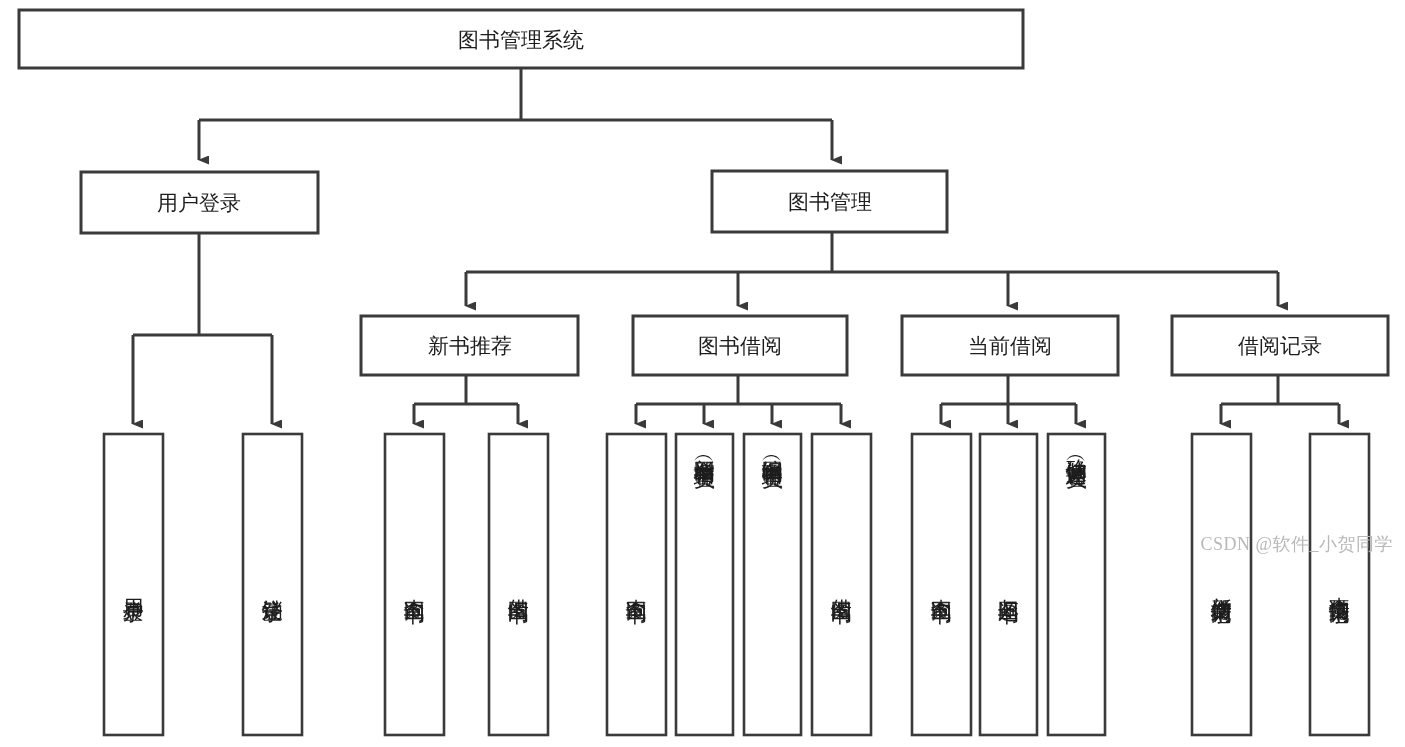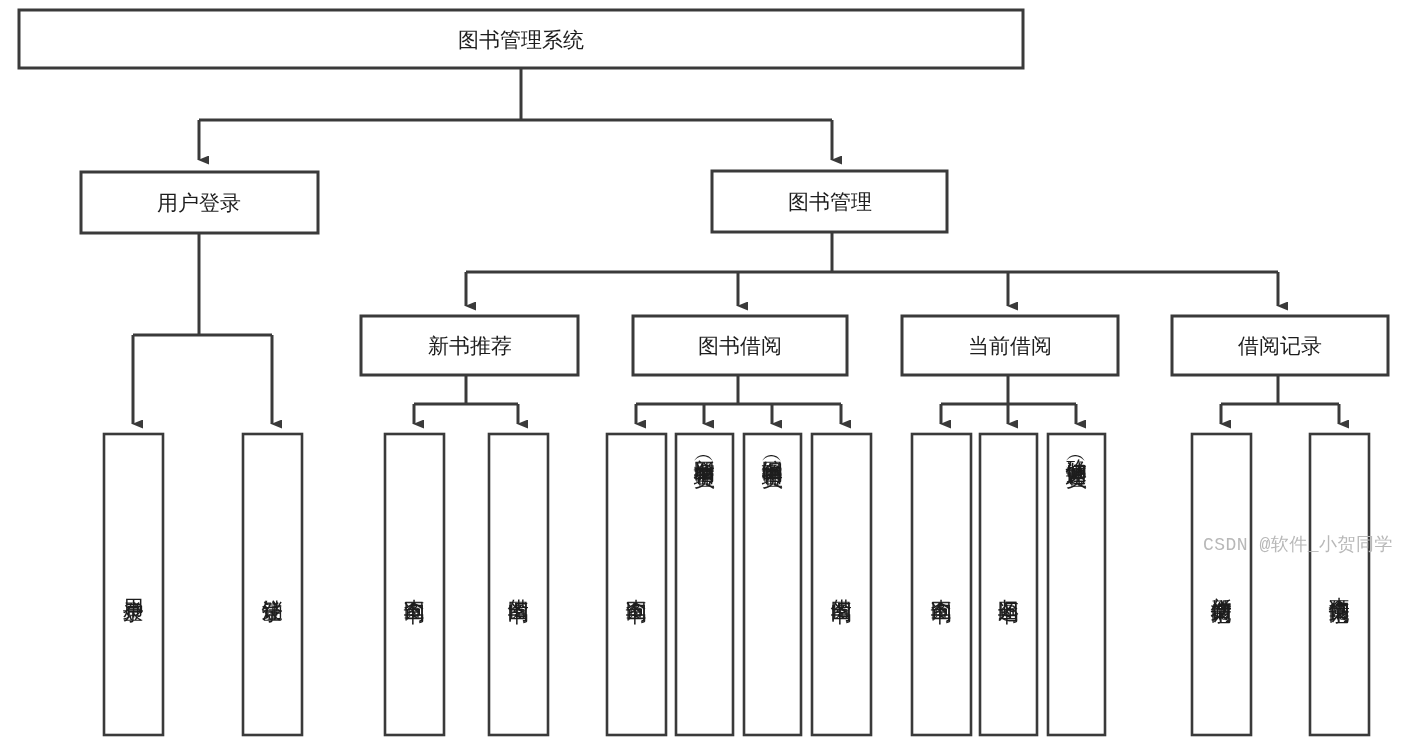--- a/index.html
+++ b/index.html
@@ -66,21 +66,21 @@
     font-size: 21px;
     line-height: 1.12;
     color: #1d1d1d;
     letter-spacing: 1.5px;
     white-space: nowrap;
   }
   .watermark {
     position: absolute;
     right: 12px;
     bottom: 8px;
-    font-family: Liberation Mono, monospace;
+    font-family: Liberation Serif, serif;
     font-size: 18px;
     color: #b8b8b8;
     letter-spacing: 0.5px;
     white-space: nowrap;
   }
 </style>
 </head>
 <body>
 
 <div id="diagram-root">

